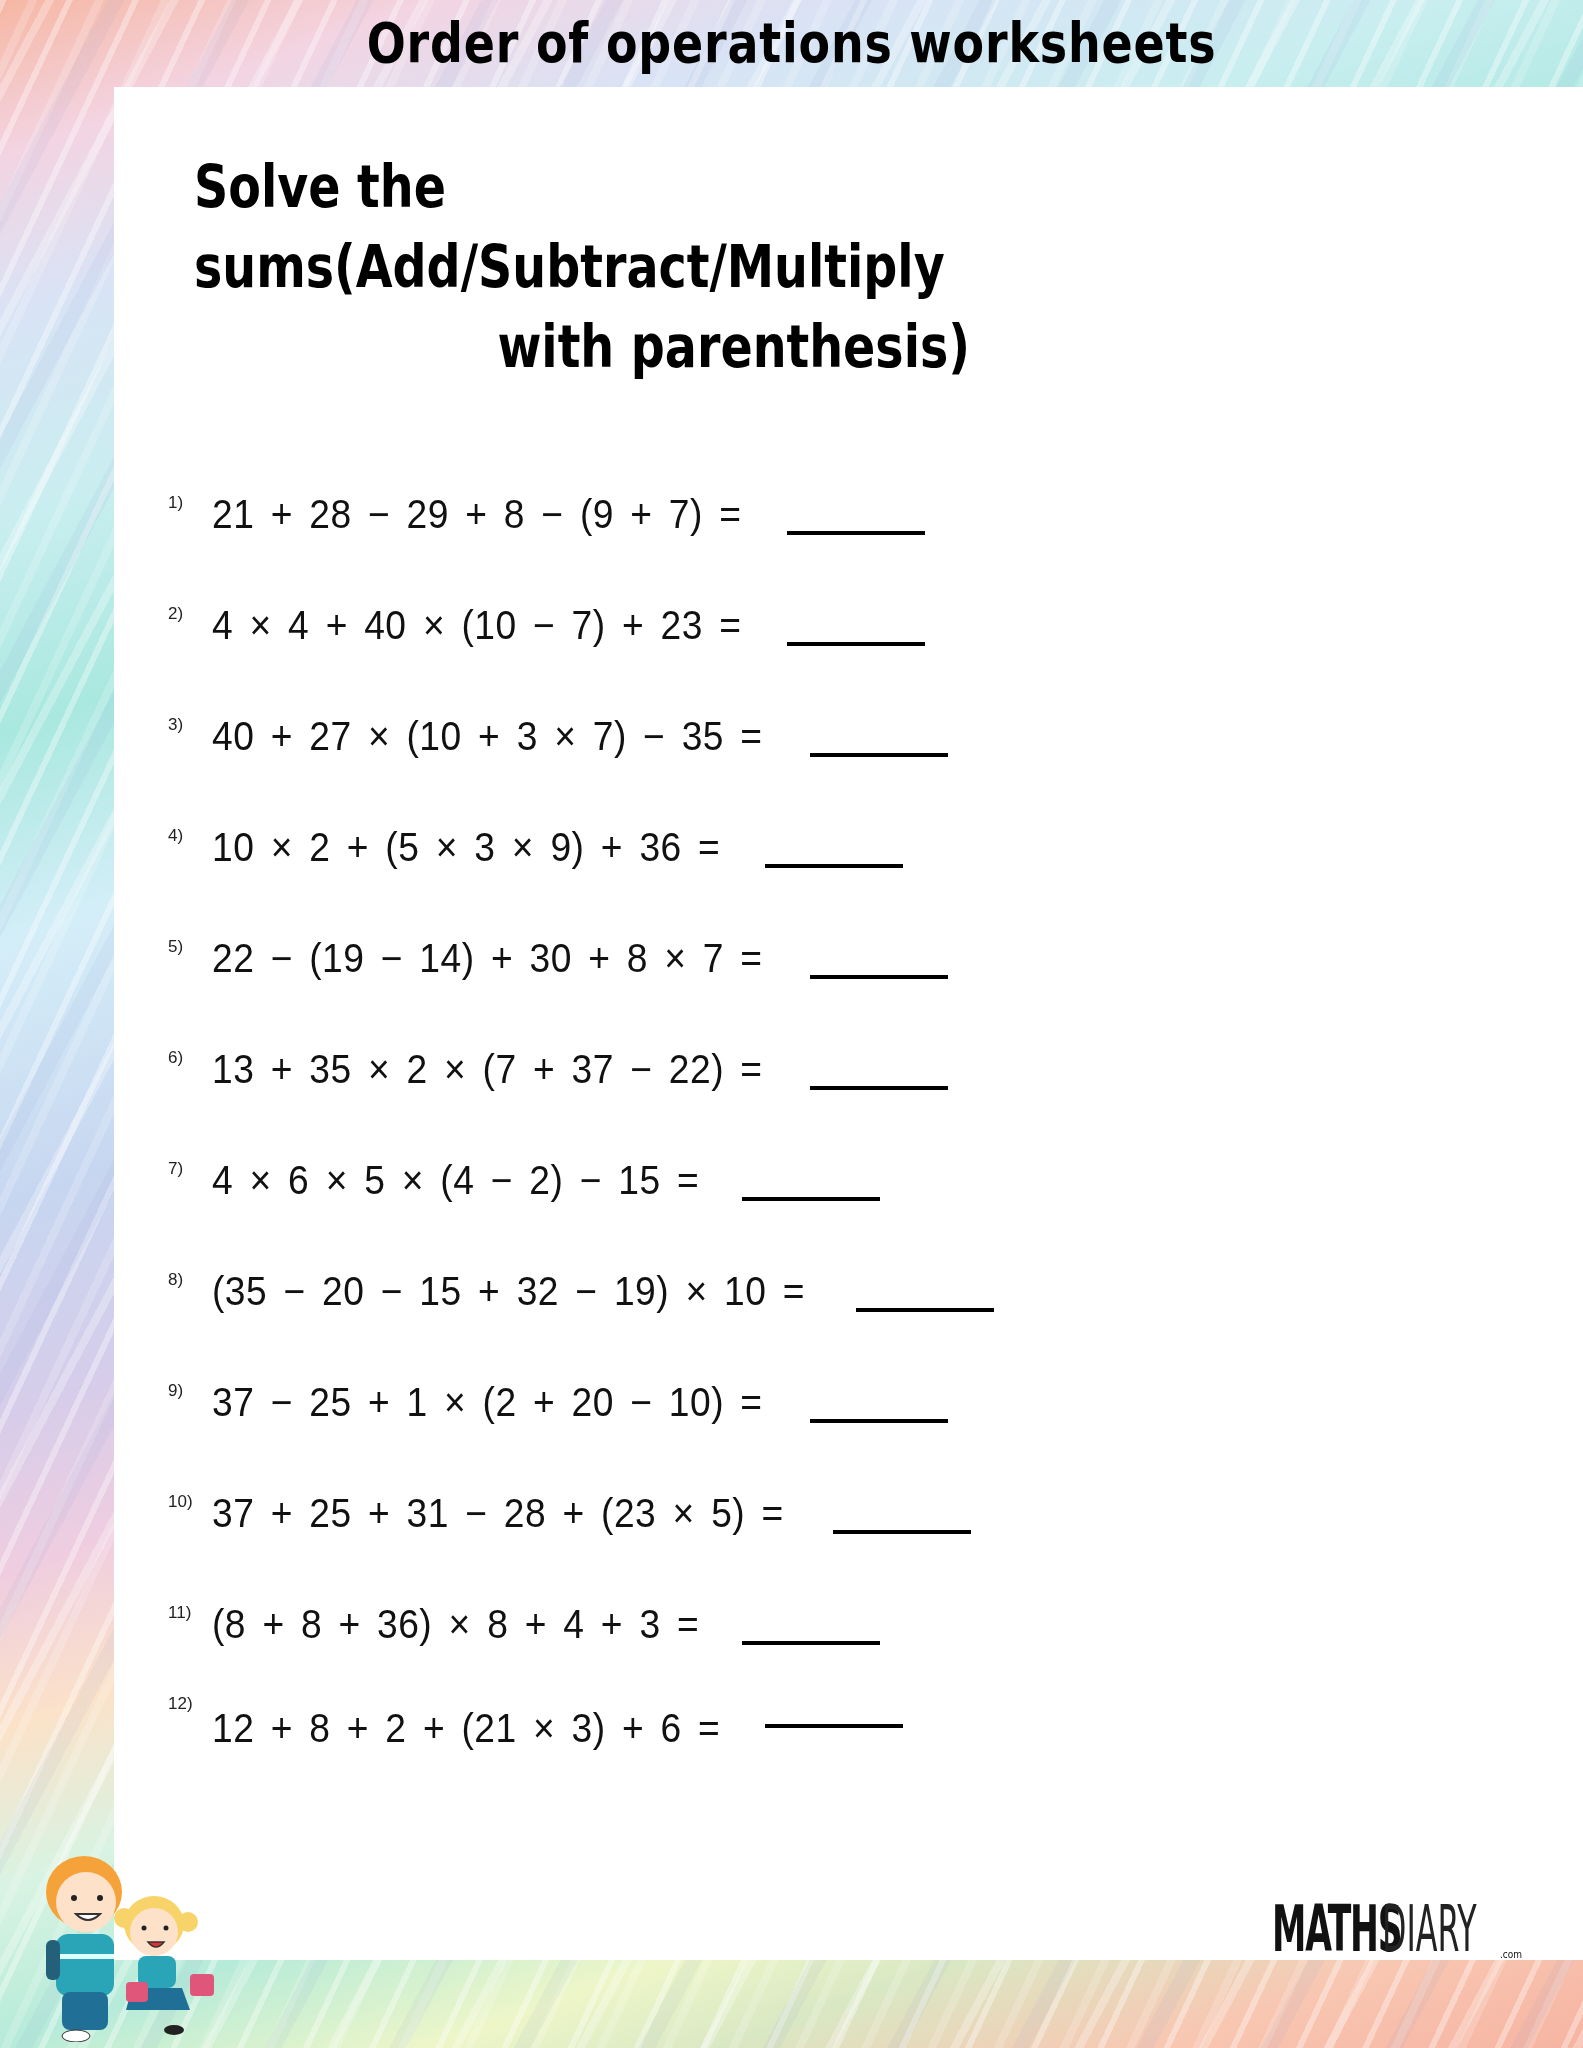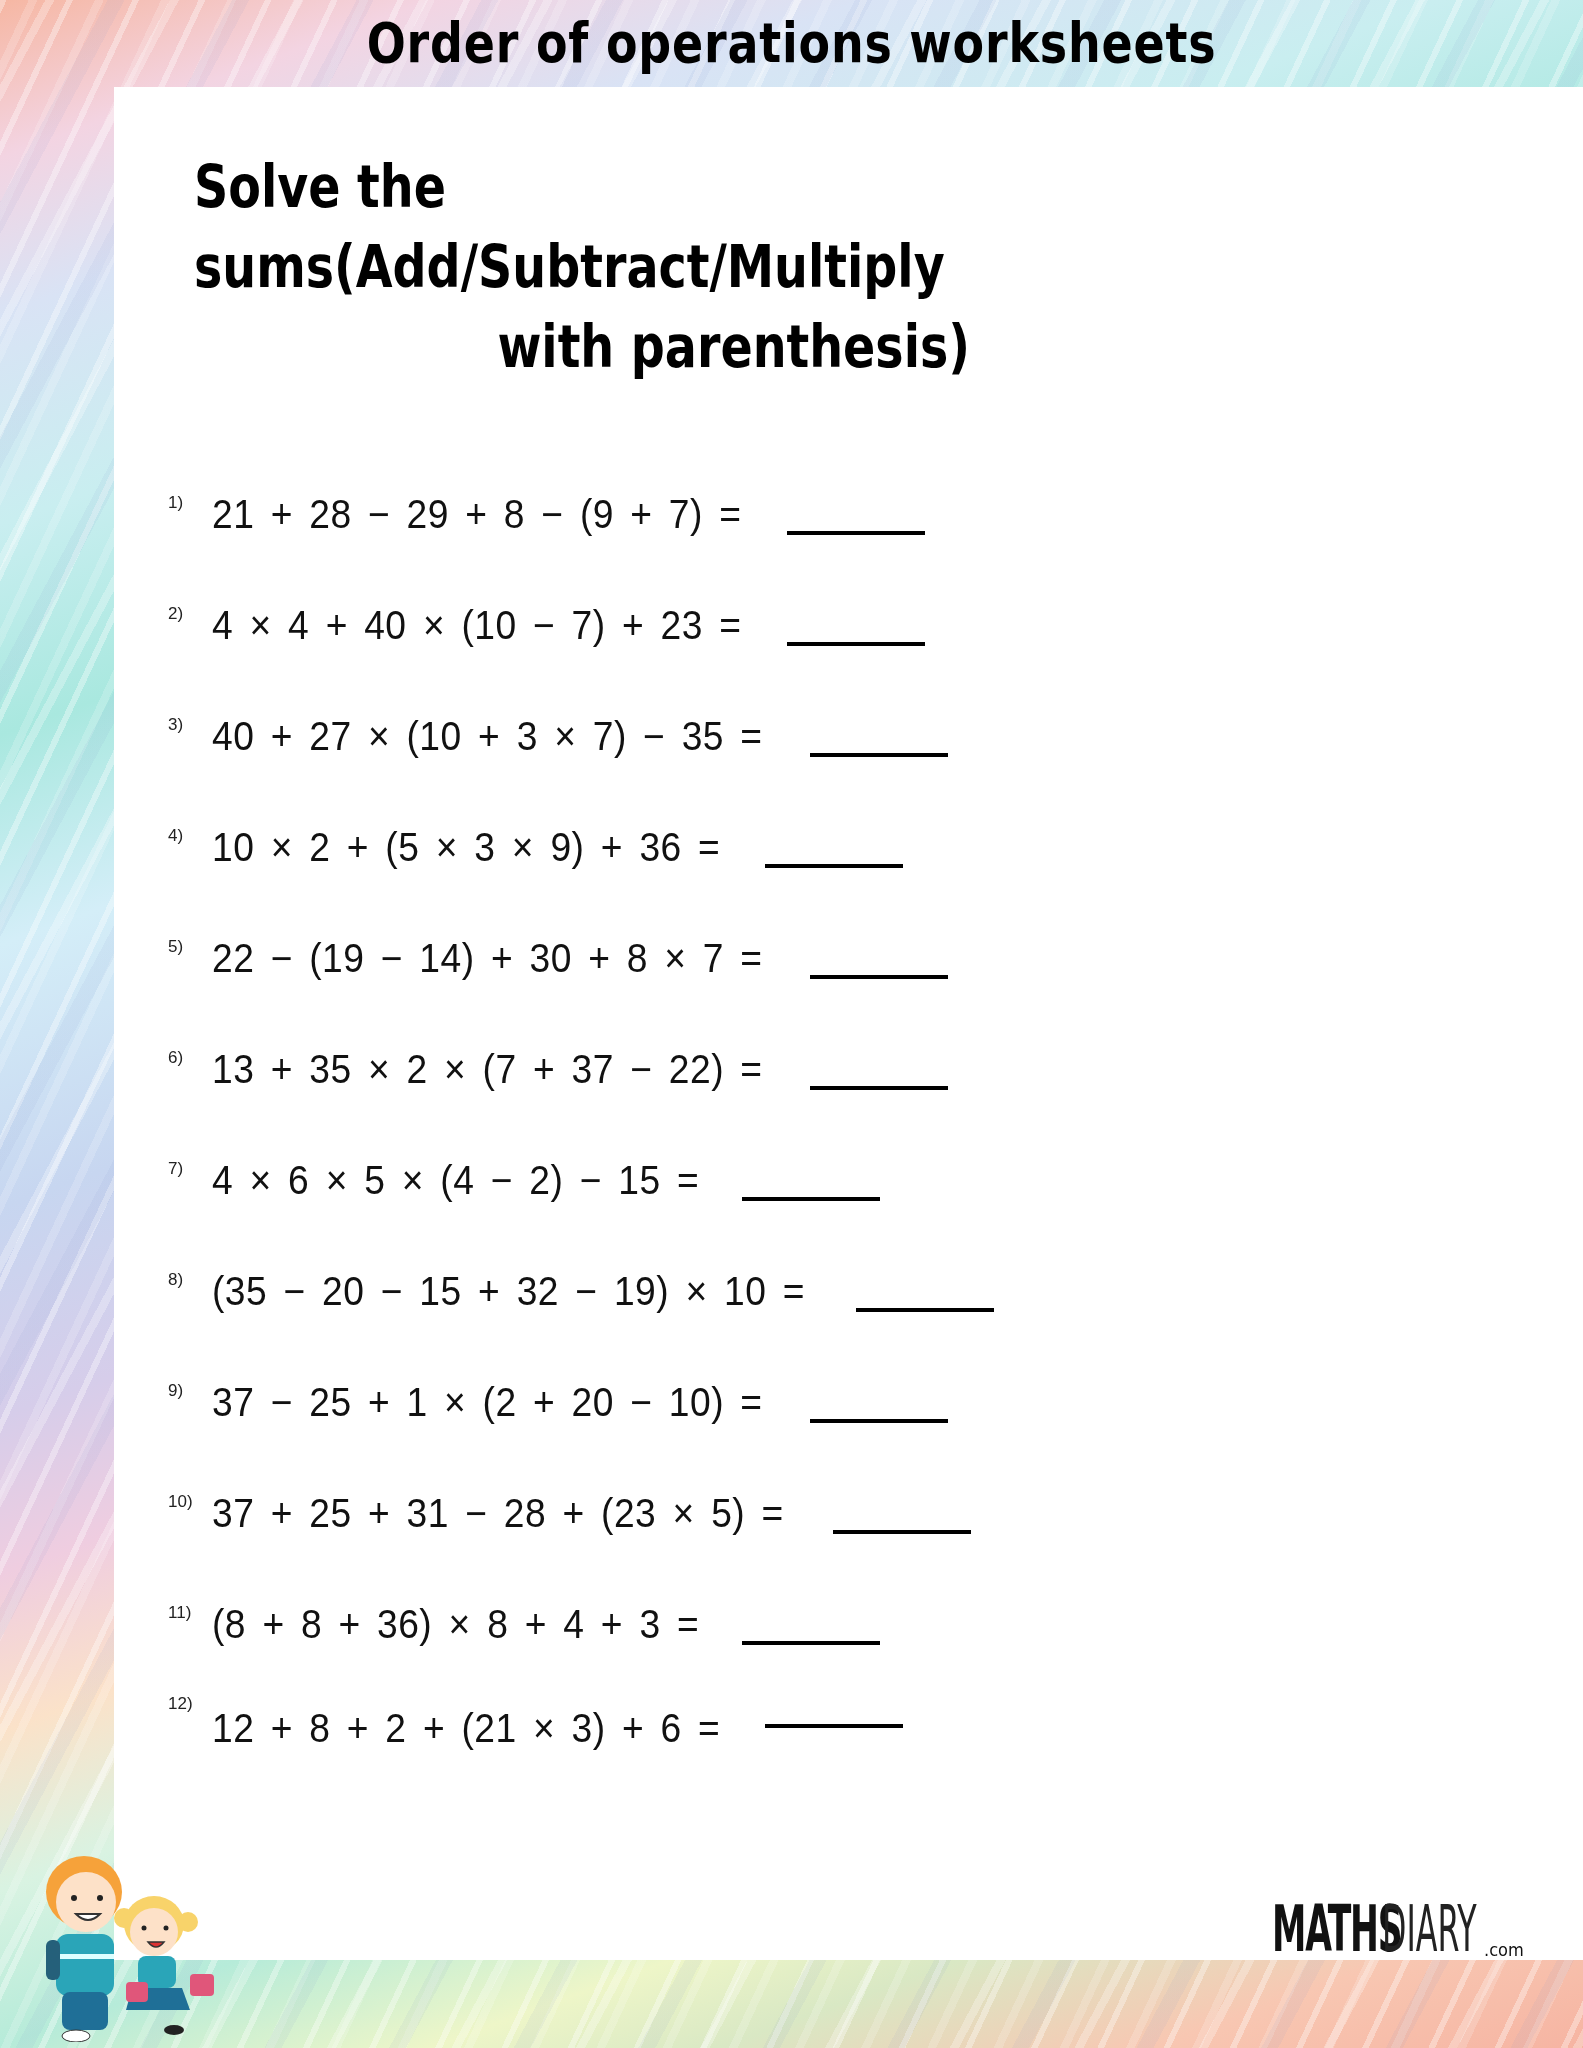--- a/index.html
+++ b/index.html
@@ -58,21 +58,21 @@
     margin-left:6px; position:relative; top:-2px;
   }
   .kids { position:absolute; left:14px; top:1822px; width:220px; height:220px; }
   .logo {
     position:absolute; left:1272px; top:1892px;
     font-family: "DejaVu Sans Condensed", "DejaVu Sans", sans-serif;
     color:#111; white-space:nowrap; display:flex; align-items:flex-end;
   }
   .logo .bold { font-size:64px; font-weight:bold; letter-spacing:-2px; transform: scaleX(0.6); transform-origin:left bottom; display:inline-block; width:110px; }
   .logo .thin { font-size:64px; font-weight:normal; letter-spacing:0px; transform: scaleX(0.55); transform-origin:left bottom; display:inline-block; width:100px; color:#222; }
-  .logo .dom { font-size:18px; margin-left:2px; margin-bottom:6px; }
+  .logo .dom { font-size:10px; margin-left:18px; margin-bottom:6px; }
 </style>
 </head>
 <body>
 
 <div class="bg-overlay"></div>
 
 <div class="page-title">Order of operations worksheets</div>
 
 <div class="card">
   <div class="instructions">

